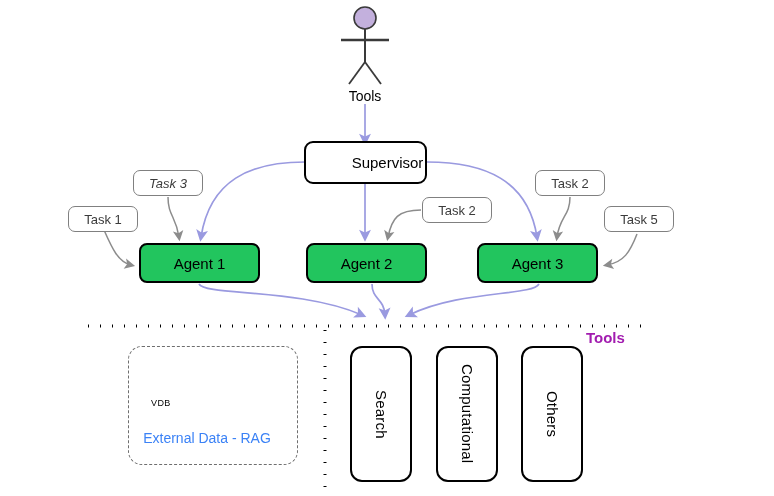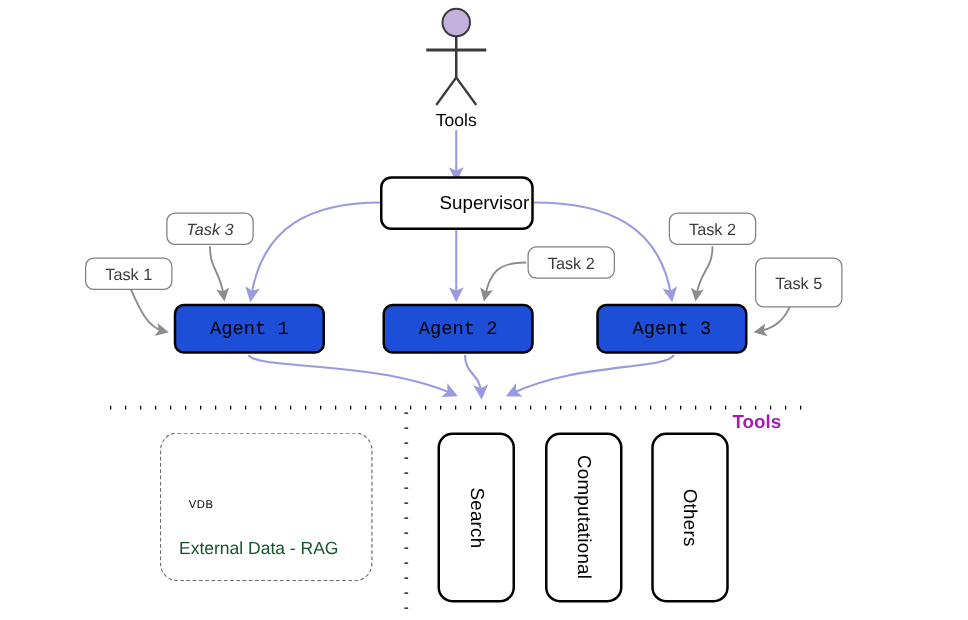--- a/index.html
+++ b/index.html
@@ -3,22 +3,22 @@
 <meta charset="utf-8">
 <style>
   html,body{margin:0;padding:0;background:#ffffff;}
   body{width:774px;height:496px;overflow:hidden;font-family:"Liberation Sans",sans-serif;}
   #canvas{position:relative;width:774px;height:496px;background:#fff;}
   svg.layer{position:absolute;left:0;top:0;width:774px;height:496px;}
 
   .node{position:absolute;box-sizing:border-box;display:flex;align-items:center;justify-content:center;}
 
   .box-agent{
-    border:2px solid #000;border-radius:8px;background:#1d4ed8;
-    font-size:15px;color:#000;font-family:Liberation Mono, monospace;
+    border:2px solid #000;border-radius:8px;background:#22c55e;
+    font-size:15px;color:#000;
   }
   .box-supervisor{
     border:2px solid #000;border-radius:9px;background:#fff;
     font-size:15px;color:#000;
   }
   .box-task{
     border:1.2px solid #808080;border-radius:7px;background:#fff;
     font-size:13px;color:#3b3b3b;
   }
   .box-tool{
@@ -29,21 +29,21 @@
     writing-mode:vertical-rl;
     text-orientation:mixed;
     white-space:nowrap;
     letter-spacing:0.2px;
   }
   .box-rag{
     border:1.4px dashed #6e6e6e;border-radius:14px;background:#fff;
   }
   .rag-label{
     position:absolute;left:0;right:12px;bottom:18px;text-align:center;
-    font-size:14px;color:#14532d;
+    font-size:14px;color:#3b82f6;
   }
   .actor-label{
     position:absolute;text-align:center;font-size:14px;color:#000;
   }
   .tools-label{
     position:absolute;font-size:15px;font-weight:bold;color:#a21caf;
   }
   .vdb-label{
     position:absolute;font-size:9px;color:#000;letter-spacing:0.4px;
   }
@@ -126,21 +126,21 @@
   </div>
 
   <div class="node box-task" style="left:422px;top:197px;width:70px;height:26px;">
     <span>Task 2</span>
   </div>
 
   <div class="node box-task" style="left:535px;top:170px;width:70px;height:26px;">
     <span>Task 2</span>
   </div>
 
-  <div class="node box-task" style="left:604px;top:206px;width:70px;height:40px;">
+  <div class="node box-task" style="left:604px;top:206px;width:70px;height:26px;">
     <span>Task 5</span>
   </div>
 
   <div class="node box-agent" style="left:139px;top:243px;width:121px;height:40px;">
     <span>Agent 1</span>
   </div>
 
   <div class="node box-agent" style="left:306px;top:243px;width:121px;height:40px;">
     <span>Agent 2</span>
   </div>

